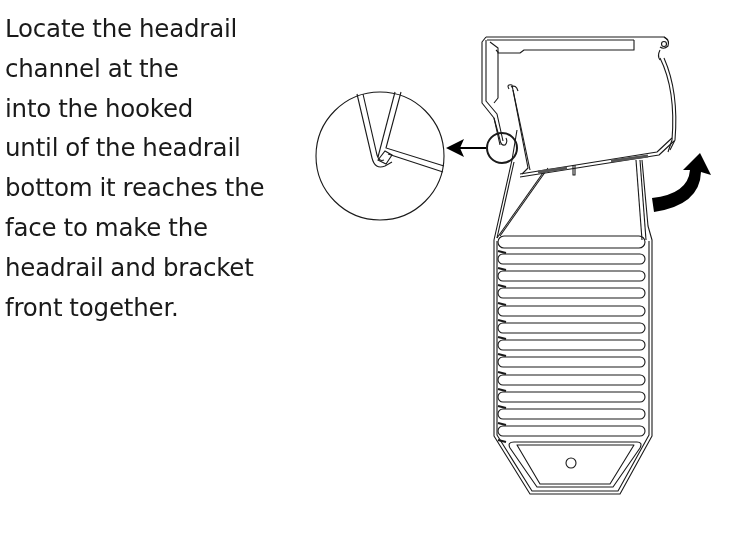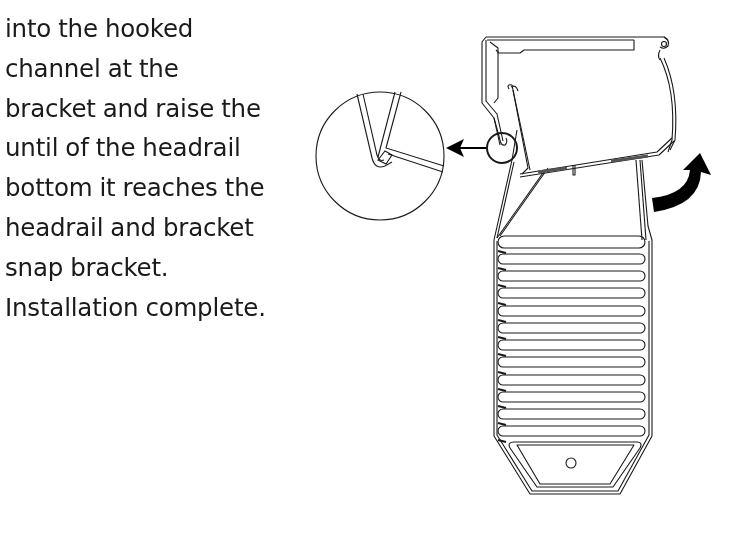--- a/index.html
+++ b/index.html
@@ -33,28 +33,28 @@
   .diagram {
     position: absolute;
     left: 0;
     top: 0;
   }
 </style>
 </head>
 <body>
 
 <p class="instructions">
+  <span>Locate the headrail</span>
+  <span>channel at the</span>
   <span>into the hooked</span>
-  <span>channel at the</span>
-  <span>bracket and raise the</span>
   <span>until of the headrail</span>
   <span>bottom it reaches the</span>
+  <span>face to make the</span>
   <span>headrail and bracket</span>
-  <span>snap bracket.</span>
-  <span>Installation complete.</span>
+  <span>front together.</span>
 </p>
 
 <svg class="diagram" width="741" height="554" viewBox="0 0 741 554" xmlns="http://www.w3.org/2000/svg">
 
   <g fill="none" stroke="#1a1a1a" stroke-width="1.1" stroke-linejoin="round">
 
     <path d="M494,240 L494,436 L530,494 L620,494 L652,436 L652,240 L648,226 L642,160" fill="#ffffff"></path>
     <path d="M497,241 L497,435 L532,491 L618,491 L649,435 L649,241"></path>
 
     <path d="M494,240 L512,160 L517,130"></path>

